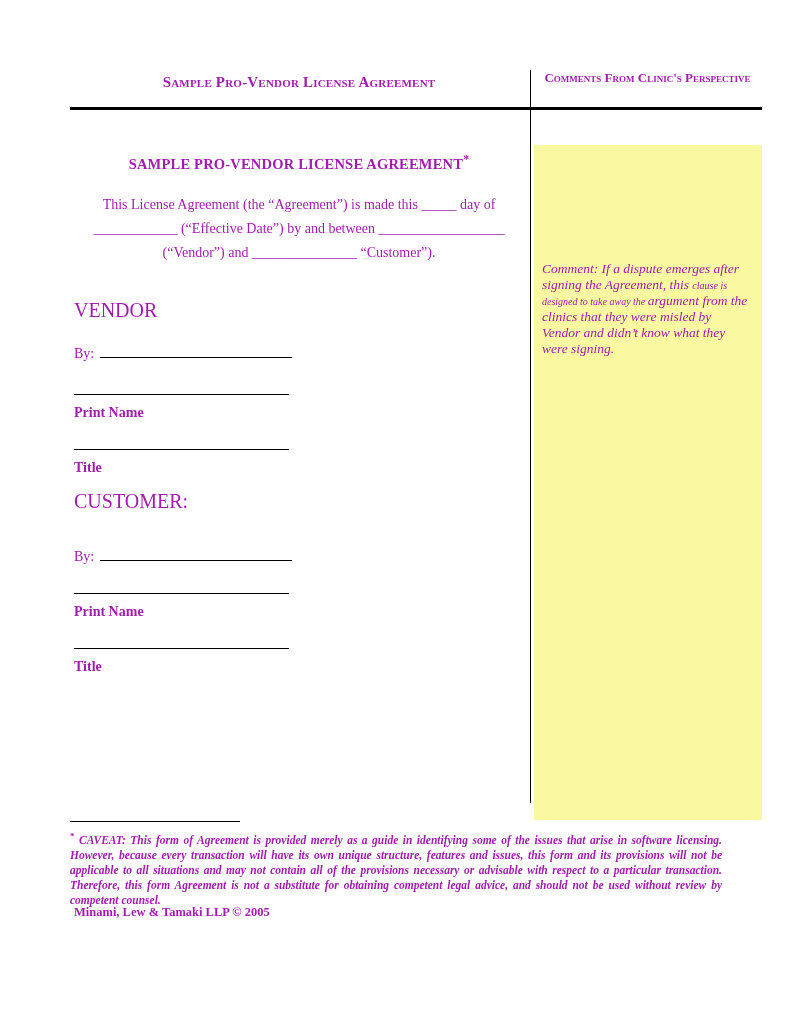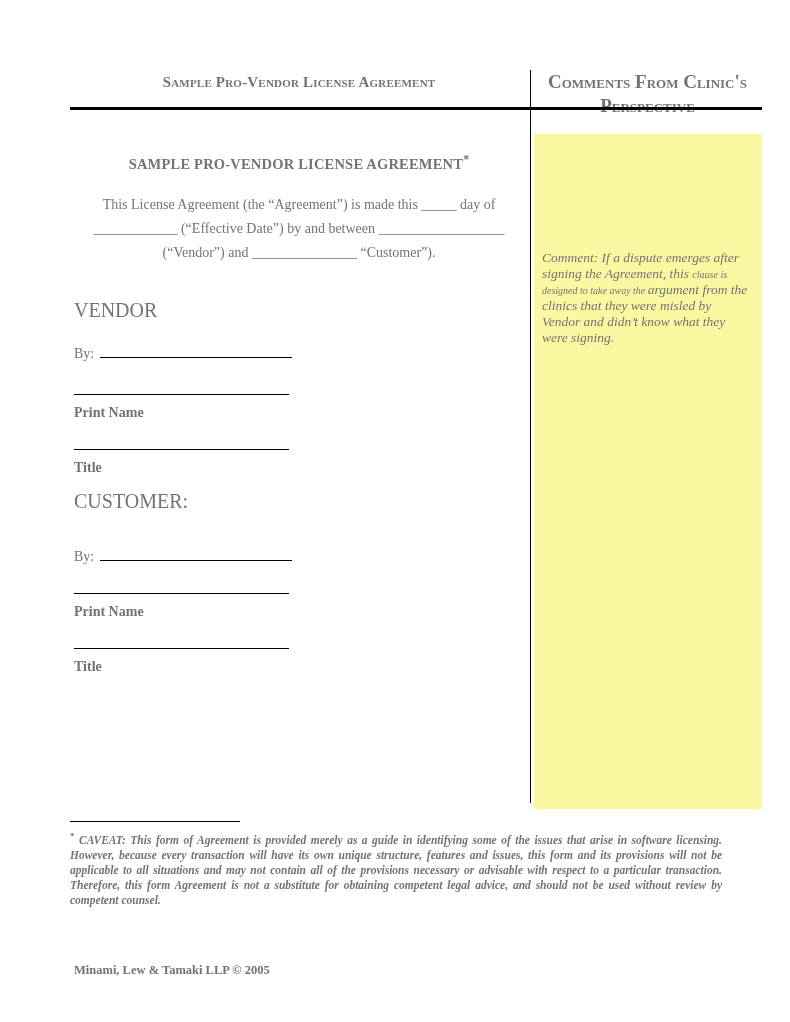--- a/index.html
+++ b/index.html
@@ -3,47 +3,47 @@
 <meta charset="utf-8">
 <style>
   * { margin: 0; padding: 0; box-sizing: border-box; }
   html, body { background: #ffffff; }
   .page {
     position: relative;
     width: 790px;
     height: 1022px;
     background: #ffffff;
     font-family: "Liberation Serif", serif;
-    color: #737373;
+    color: #a21caf;
     overflow: hidden;
   }
 
   
   .hdr-left {
     position: absolute; left: 70px; top: 74px; width: 458px;
     text-align: center; font-weight: bold; font-variant: small-caps;
     font-size: 15px; letter-spacing: 0.2px;
   }
   .hdr-right {
     position: absolute; left: 533px; top: 70px; width: 229px;
     text-align: center; font-weight: bold; font-variant: small-caps;
-    font-size: 19px; line-height: 1.25;
+    font-size: 13px; line-height: 1.25;
   }
   .hdr-rule {
     position: absolute; left: 70px; top: 107px; width: 692px; height: 3px;
     background: #000000;
   }
   .vline {
     position: absolute; left: 530px; top: 70px; width: 1px; height: 733px;
     background: #000000;
   }
 
   
   .yellow {
-    position: absolute; left: 534px; top: 134px; width: 228px; height: 675px;
+    position: absolute; left: 534px; top: 145px; width: 228px; height: 675px;
     padding: 116px 10px 0 8px;
   }
   .comment {
     font-style: italic; font-size: 13.5px; line-height: 1.18;
   }
   .comment .small { font-size: 10px; }
 
   
   .leftcol {
     position: absolute; left: 74px; top: 136px; width: 450px;
@@ -84,21 +84,21 @@
     position: absolute; left: 70px; top: 821px; width: 170px; height: 1px;
     background: #000000;
   }
   .footnote {
     position: absolute; left: 70px; top: 829px; width: 652px;
     font-weight: bold; font-style: italic; font-size: 11.5px;
     line-height: 15px; text-align: justify;
   }
   .footnote sup { font-size: 9px; font-style: normal; }
   .page-footer {
-    position: absolute; left: 74px; top: 963px;
+    position: absolute; left: 74px; top: 905px;
     font-weight: bold; font-size: 12.5px;
   }
 </style>
 </head>
 <body>
 
 <div class="page">
 
   <div class="hdr-left">Sample Pro-Vendor License Agreement</div>
   <div class="hdr-right">Comments From Clinic's Perspective</div>

